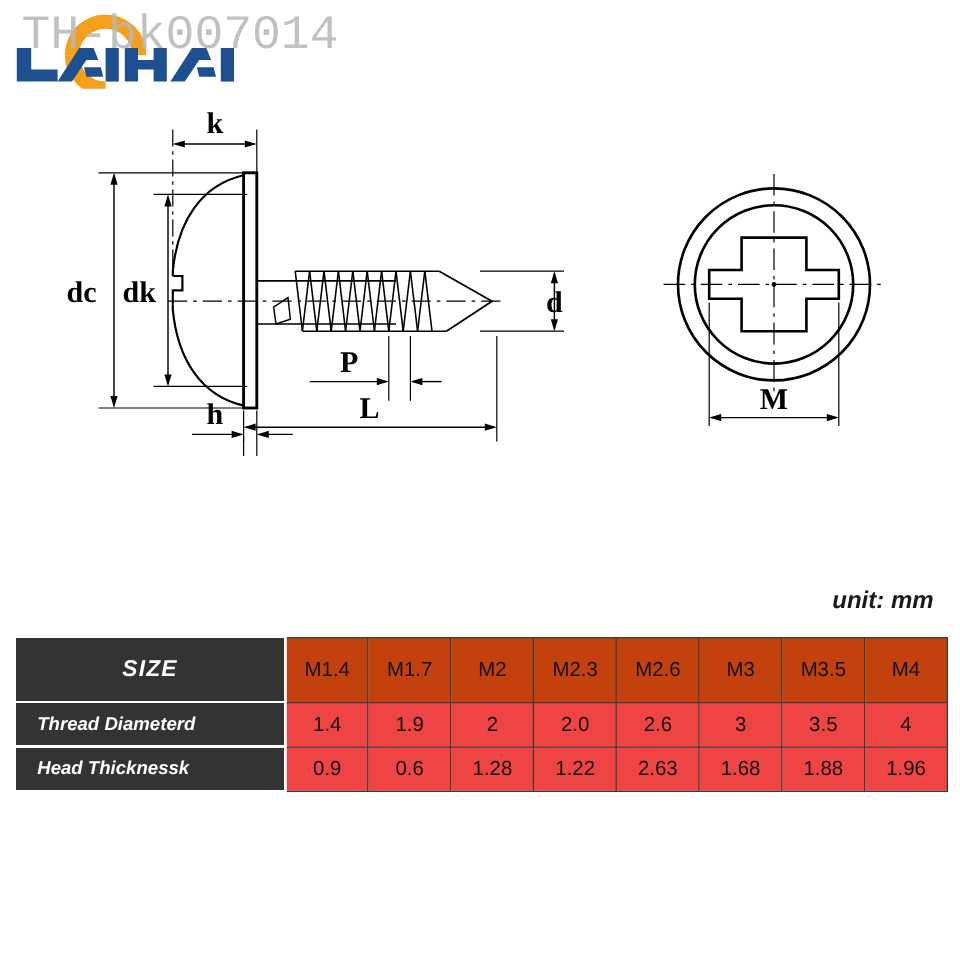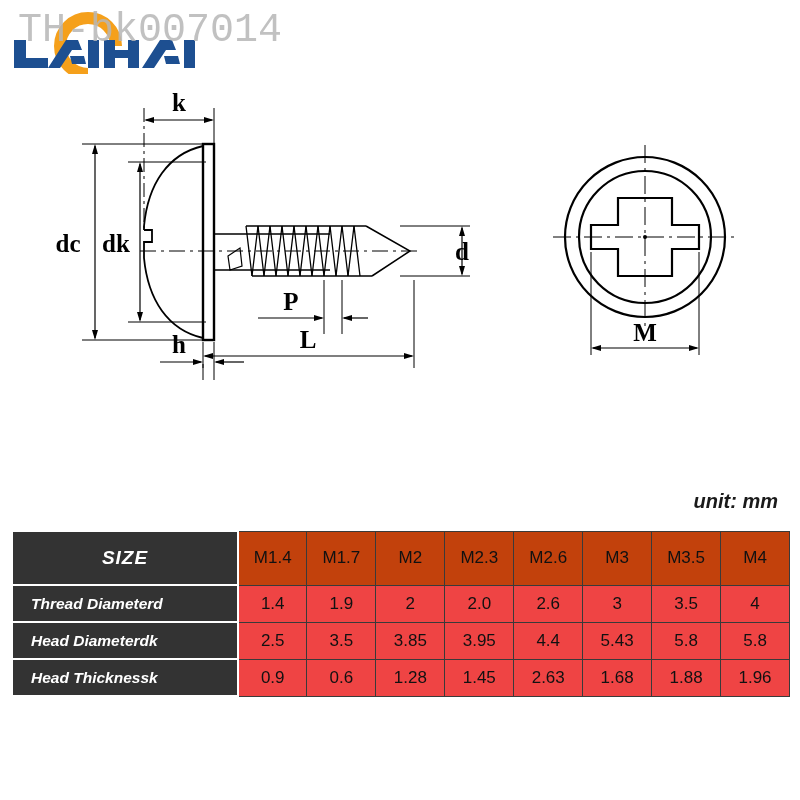--- a/index.html
+++ b/index.html
@@ -286,49 +286,33 @@
         <td class="val-cell">1.4</td>
         <td class="val-cell">1.9</td>
         <td class="val-cell">2</td>
         <td class="val-cell">2.0</td>
         <td class="val-cell">2.6</td>
         <td class="val-cell">3</td>
         <td class="val-cell">3.5</td>
         <td class="val-cell">4</td>
       </tr>
 
-      <tr>
-        <td class="lbl-cell">
-          <div class="lbl-inner">
-            <span>Head Diameter</span>
-            <span class="lbl-sym">dk</span>
-          </div>
-        </td>
-        <td class="val-cell">2.5</td>
-        <td class="val-cell">3.5</td>
-        <td class="val-cell">3.85</td>
-        <td class="val-cell">3.95</td>
-        <td class="val-cell">4.4</td>
-        <td class="val-cell">5.43</td>
-        <td class="val-cell">5.8</td>
-        <td class="val-cell">5.8</td>
-      </tr>
 
 
       <tr>
         <td class="lbl-cell">
           <div class="lbl-inner">
             <span>Head Thickness</span>
             <span class="lbl-sym">k</span>
           </div>
         </td>
         <td class="val-cell">0.9</td>
         <td class="val-cell">0.6</td>
         <td class="val-cell">1.28</td>
-        <td class="val-cell">1.45</td>
+        <td class="val-cell">1.22</td>
         <td class="val-cell">2.63</td>
         <td class="val-cell">1.68</td>
         <td class="val-cell">1.88</td>
         <td class="val-cell">1.96</td>
       </tr>
     </tbody>
   </table>
 </div>
 
 </body></html>

